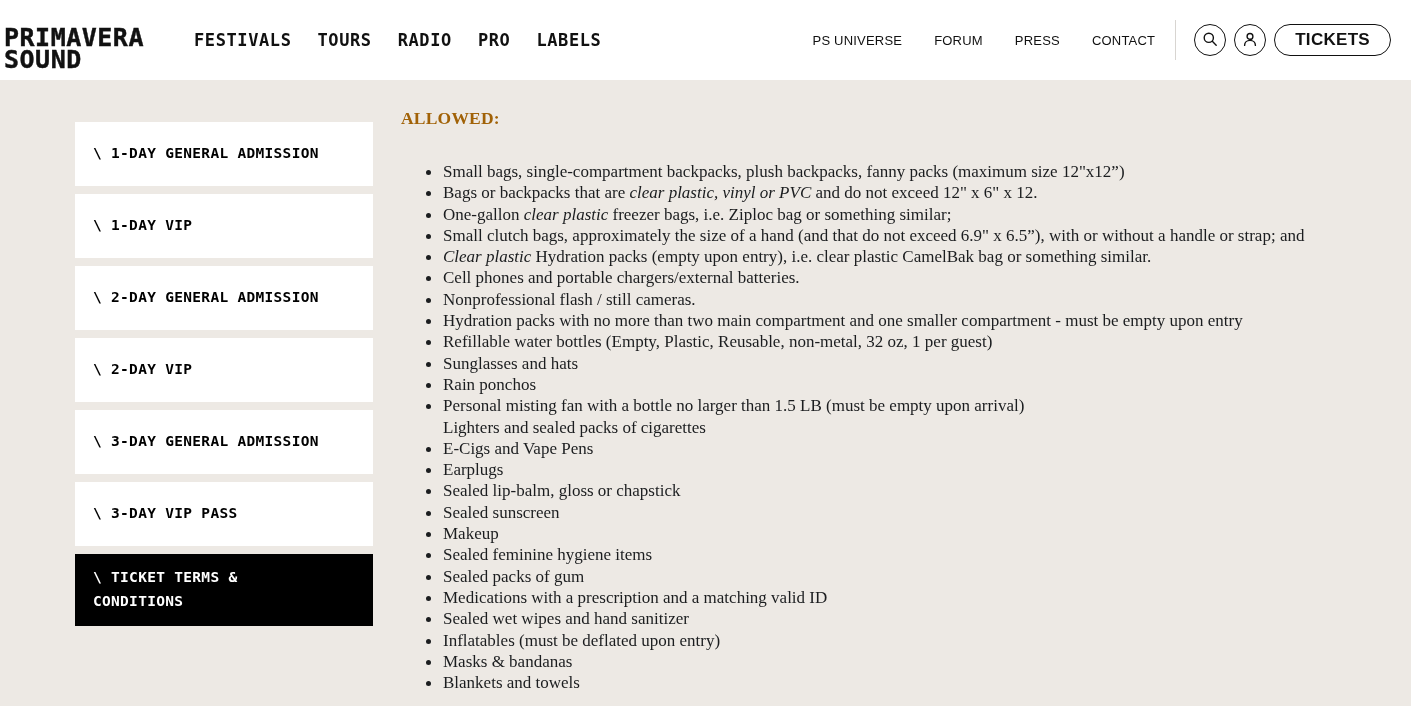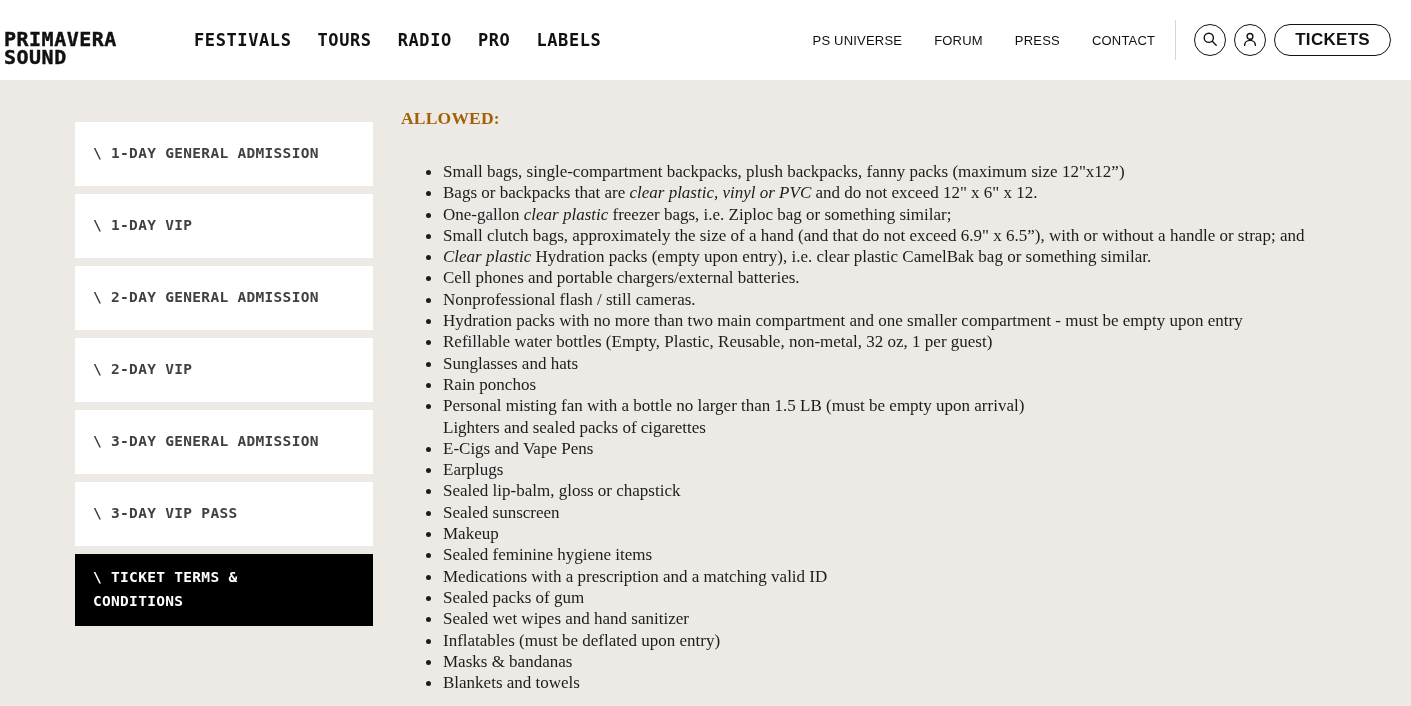--- a/index.html
+++ b/index.html
@@ -46,21 +46,21 @@
   }
 
   .logo {
     margin-left: 4px;
     margin-top: 18px;
     width: 150px;
     flex: 0 0 150px;
     line-height: 0.88;
     font-family: "DejaVu Sans Mono", "Liberation Mono", monospace;
     font-weight: 700;
-    font-size: 20px;
+    font-size: 25px;
     letter-spacing: 0.5px;
     color: #111111;
     -webkit-text-stroke: 0.4px #111;
   }
   .logo span { display: block; }
 
   .main-nav {
     display: flex;
     align-items: center;
     gap: 26px;
@@ -150,21 +150,21 @@
     padding: 12px 18px;
     margin-bottom: 8px;
     cursor: pointer;
   }
   .side-item .label {
     font-family: "DejaVu Sans Mono", "Liberation Mono", monospace;
     font-weight: 700;
     font-size: 14.5px;
     letter-spacing: 0.3px;
     line-height: 1.65;
-    color: #404040;
+    color: #000000;
     white-space: pre-line;
   }
   .side-item.active { background: #000000; }
   .side-item.active .label { color: #ffffff; }
 
   
   .content {
     margin-left: 28px;
     padding-top: 0;
     width: 1010px;
@@ -299,22 +299,22 @@
         <li>Refillable water bottles (Empty, Plastic, Reusable, non-metal, 32 oz, 1 per guest)</li>
         <li>Sunglasses and hats</li>
         <li>Rain ponchos</li>
         <li>Personal misting fan with a bottle no larger than 1.5 LB (must be empty upon arrival)<span class="cont">Lighters and sealed packs of cigarettes</span></li>
         <li>E-Cigs and Vape Pens</li>
         <li>Earplugs</li>
         <li>Sealed lip-balm, gloss or chapstick</li>
         <li>Sealed sunscreen</li>
         <li>Makeup</li>
         <li>Sealed feminine hygiene items</li>
+        <li>Sealed packs of gum</li>
         <li>Medications with a prescription and a matching valid ID</li>
-        <li>Sealed packs of gum</li>
         <li>Sealed wet wipes and hand sanitizer</li>
         <li>Inflatables (must be deflated upon entry)</li>
         <li>Masks &amp; bandanas</li>
         <li>Blankets and towels</li>
       </ul>
   </main>
 
 </div>
 
 </body></html>

